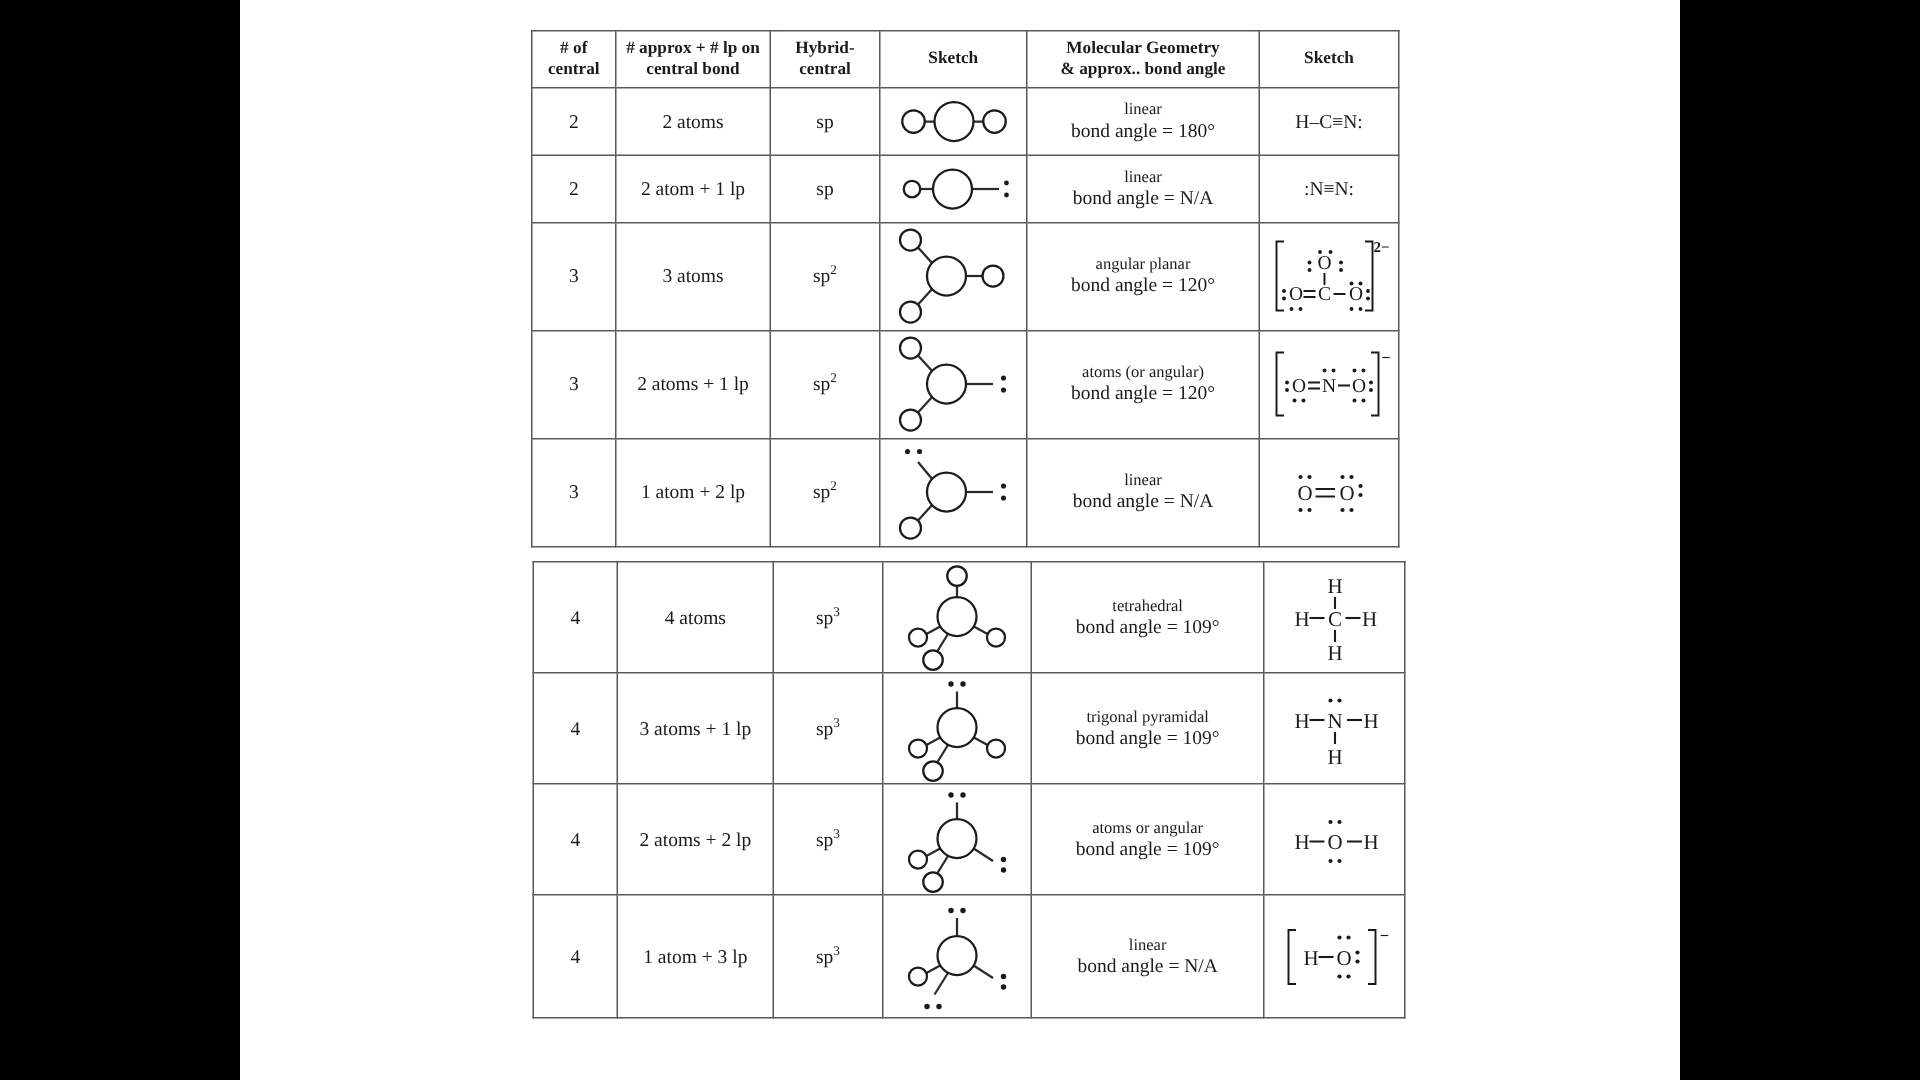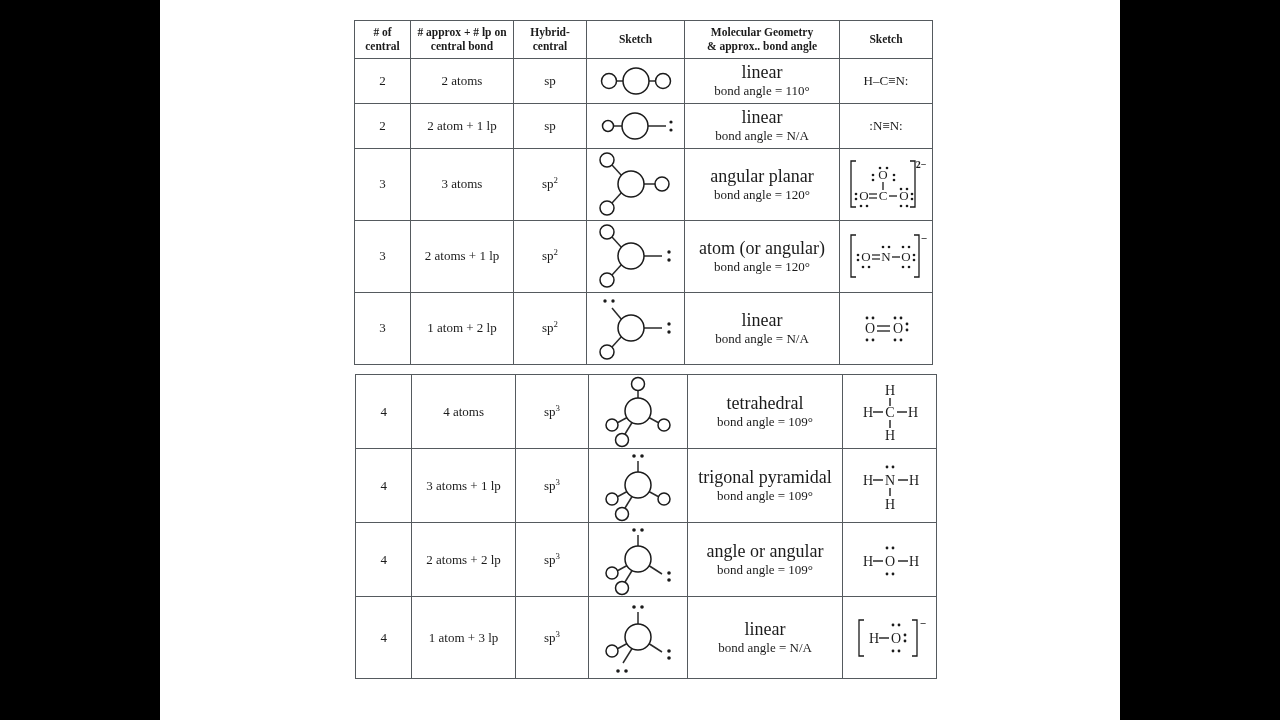--- a/index.html
+++ b/index.html
@@ -54,21 +54,21 @@
   .c-hyb     { width: 73px; }
   .c-sketch  { width: 98px; }
   .c-geom    { width: 155px; }
   .c-example { width: 93px; }
 
   .cell-text {
     font-size: 13px;
     line-height: 1.35;
     font-family: "Liberation Serif", serif;
   }
-  .geom-line1 { font-size: 18px; }
+  .geom-line1 { font-size: 11px; }
   .geom-line2 { font-size: 13px; }
   sup.exp { font-size: 0.68em; vertical-align: super; line-height: 0; }
 
   .sketch-wrap, .ex-wrap {
     display: flex;
     align-items: center;
     justify-content: center;
   }
   .sketch-wrap svg, .ex-wrap svg { display: block; }
   .r-med    { height: 45px; }
@@ -124,21 +124,21 @@
                 <line x1="26" y1="20" x2="34" y2="20" stroke="#2a2a2a" stroke-width="1.5"></line>
                 <line x1="58" y1="20" x2="66" y2="20" stroke="#2a2a2a" stroke-width="1.5"></line>
                 <circle cx="19" cy="20" r="7.5" fill="#fff" stroke="#1b1b1b" stroke-width="1.5"></circle>
                 <circle cx="46" cy="20" r="13" fill="#fff" stroke="#1b1b1b" stroke-width="1.5"></circle>
                 <circle cx="73" cy="20" r="7.5" fill="#fff" stroke="#1b1b1b" stroke-width="1.5"></circle>
               </svg>
             </div>
           </td>
           <td>
             <div class="geom-line1">linear</div>
-            <div class="geom-line2">bond angle = 110°</div>
+            <div class="geom-line2">bond angle = 180°</div>
           </td>
           <td>
             <div class="cell-text">H–C≡N:</div>
           </td>
         </tr>
 
         <tr class="r-med">
           <td class="cell-text">2</td>
           <td class="cell-text">2 atom + 1 lp</td>
           <td class="cell-text">
@@ -237,21 +237,21 @@
                 <line x1="54" y1="34" x2="72" y2="34" stroke="#2a2a2a" stroke-width="1.5"></line>
                 <circle cx="41" cy="34" r="13" fill="#fff" stroke="#1b1b1b" stroke-width="1.5"></circle>
                 <circle cx="17" cy="10" r="7" fill="#fff" stroke="#1b1b1b" stroke-width="1.5"></circle>
                 <circle cx="17" cy="58" r="7" fill="#fff" stroke="#1b1b1b" stroke-width="1.5"></circle>
                 <circle cx="79" cy="30" r="1.7" fill="#1b1b1b"></circle>
                 <circle cx="79" cy="38" r="1.7" fill="#1b1b1b"></circle>
               </svg>
             </div>
           </td>
           <td>
-            <div class="geom-line1">atom (or angular)</div>
+            <div class="geom-line1">atoms (or angular)</div>
             <div class="geom-line2">bond angle = 120°</div>
           </td>
           <td>
             <div class="ex-wrap">
               <svg width="88" height="58" viewBox="0 0 88 58" font-family="Liberation Serif, serif" fill="#1b1b1b">
                 <path d="M14 8 L9 8 L9 50 L14 50" fill="none" stroke="#1b1b1b" stroke-width="1.3"></path>
                 <path d="M72 8 L77 8 L77 50 L72 50" fill="none" stroke="#1b1b1b" stroke-width="1.3"></path>
                 <text x="82" y="15" font-size="11" font-weight="bold" text-anchor="middle">−</text>
                 <text x="24" y="34" font-size="13" text-anchor="middle">O</text>
                 <circle cx="16" cy="28" r="1.3"></circle>
@@ -439,21 +439,21 @@
                 <circle cx="42" cy="6" r="1.8" fill="#1b1b1b"></circle>
                 <circle cx="50" cy="6" r="1.8" fill="#1b1b1b"></circle>
                 <circle cx="20" cy="49" r="6" fill="#fff" stroke="#1b1b1b" stroke-width="1.5"></circle>
                 <circle cx="77" cy="49" r="1.8" fill="#1b1b1b"></circle>
                 <circle cx="77" cy="56" r="1.8" fill="#1b1b1b"></circle>
                 <circle cx="30" cy="64" r="6.5" fill="#fff" stroke="#1b1b1b" stroke-width="1.5"></circle>
               </svg>
             </div>
           </td>
           <td>
-            <div class="geom-line1">angle or angular</div>
+            <div class="geom-line1">atoms or angular</div>
             <div class="geom-line2">bond angle = 109°</div>
           </td>
           <td>
             <div class="ex-wrap">
               <svg width="88" height="50" viewBox="0 0 88 50" font-family="Liberation Serif, serif" fill="#1b1b1b">
                 <circle cx="41" cy="13" r="1.4"></circle>
                   <circle cx="47" cy="13" r="1.4"></circle>
                 <text x="22" y="31" font-size="14" text-anchor="middle">H</text>
                 <line x1="27" y1="26" x2="37" y2="26" stroke="#1b1b1b" stroke-width="1.4"></line>
                 <text x="44" y="31" font-size="14" text-anchor="middle">O</text>

